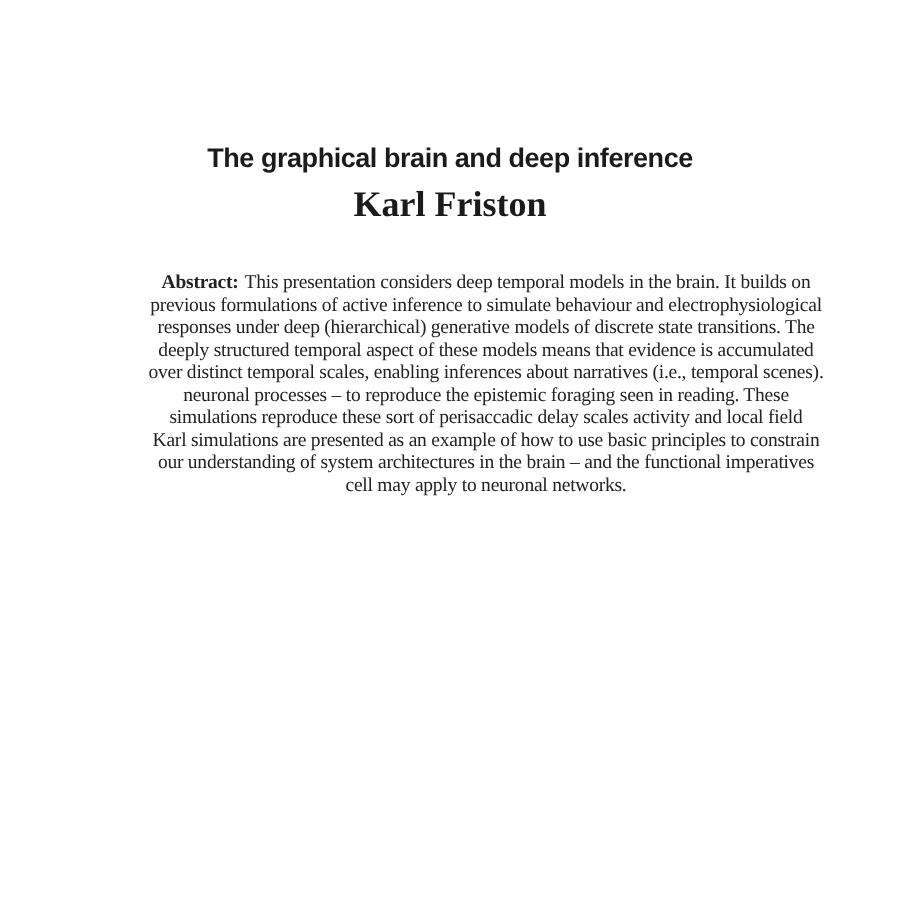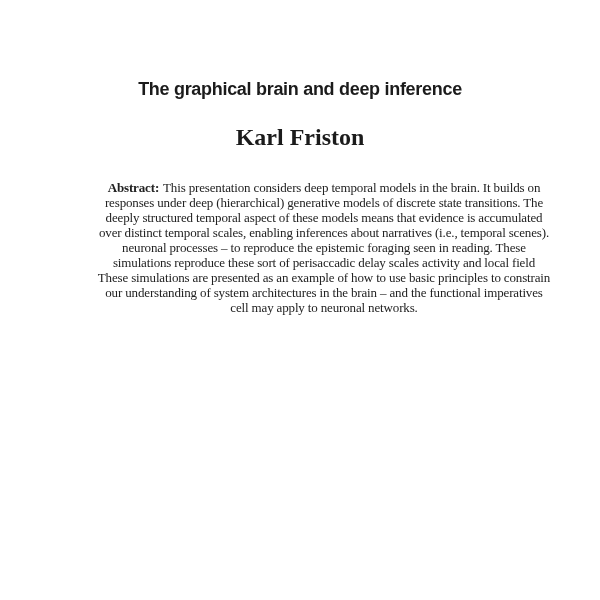--- a/index.html
+++ b/index.html
@@ -9,21 +9,21 @@
   }
   .page {
     position: relative;
     width: 600px;
     height: 600px;
     background: #ffffff;
     overflow: hidden;
   }
   .title {
     position: absolute;
-    top: 80px;
+    top: 96px;
     left: 0;
     width: 600px;
     margin: 0;
     text-align: center;
     font-family: "Liberation Sans", "DejaVu Sans", sans-serif;
     font-size: 18px;
     font-weight: 700;
     letter-spacing: -0.3px;
     line-height: 19px;
     color: #1b1b1b;
@@ -65,23 +65,24 @@
 <body>
 
 <div class="page">
   <h1 class="title">The graphical brain and deep inference</h1>
   <h2 class="author">Karl Friston</h2>
   <div class="abstract">
     <div class="line">
       <span class="label">Abstract:</span><span>This presentation considers deep temporal models in the brain. It builds on</span>
     </div>
     <div>
+        <div class="line">previous formulations of active inference to simulate behaviour and electrophysiological</div>
         <div class="line">responses under deep (hierarchical) generative models of discrete state transitions. The</div>
         <div class="line">deeply structured temporal aspect of these models means that evidence is accumulated</div>
         <div class="line">over distinct temporal scales, enabling inferences about narratives (i.e., temporal scenes).</div>
         <div class="line">neuronal processes – to reproduce the epistemic foraging seen in reading. These</div>
         <div class="line">simulations reproduce these sort of perisaccadic delay scales activity and local field</div>
-        <div class="line">These simulations are presented as an example of how to use basic principles to constrain</div>
+        <div class="line">Karl simulations are presented as an example of how to use basic principles to constrain</div>
         <div class="line">our understanding of system architectures in the brain – and the functional imperatives</div>
         <div class="line">cell may apply to neuronal networks.</div>
       </div>
   </div>
 </div>
 
 </body></html>

